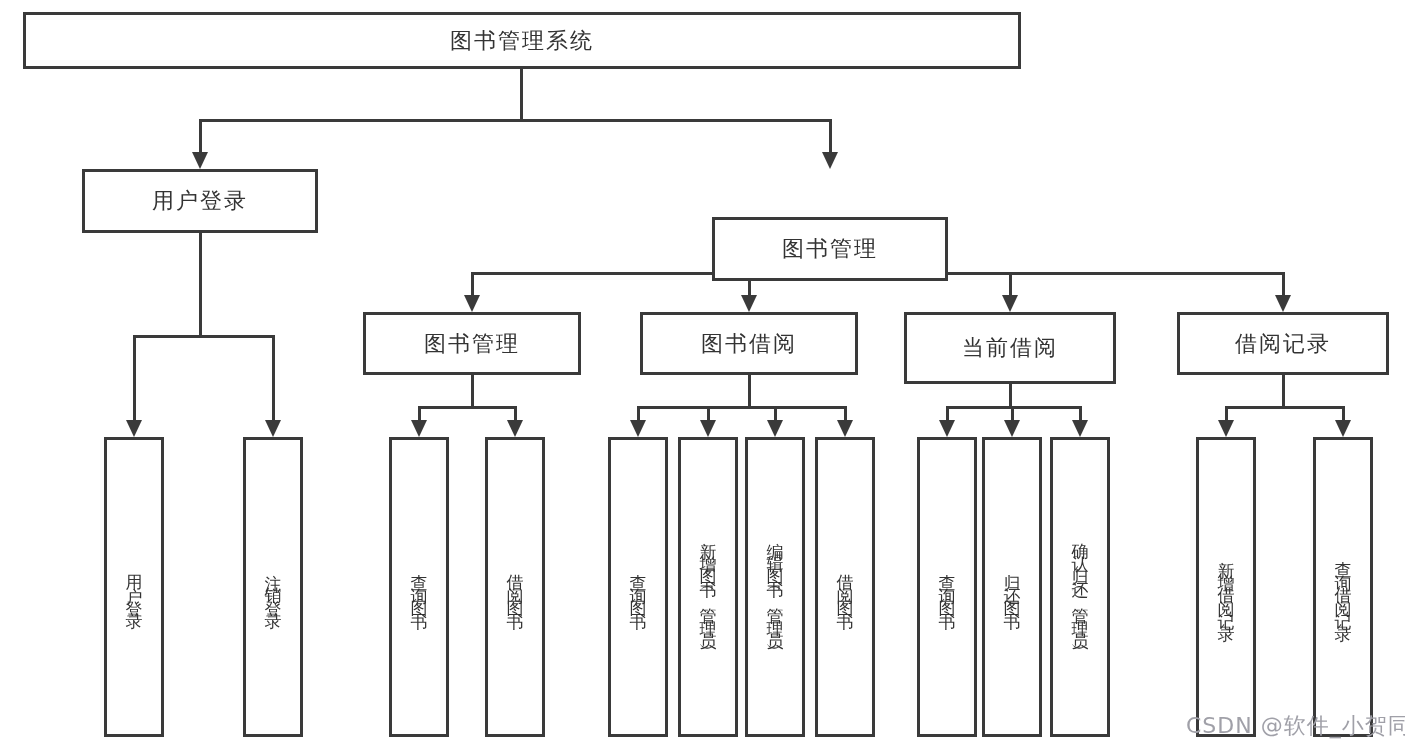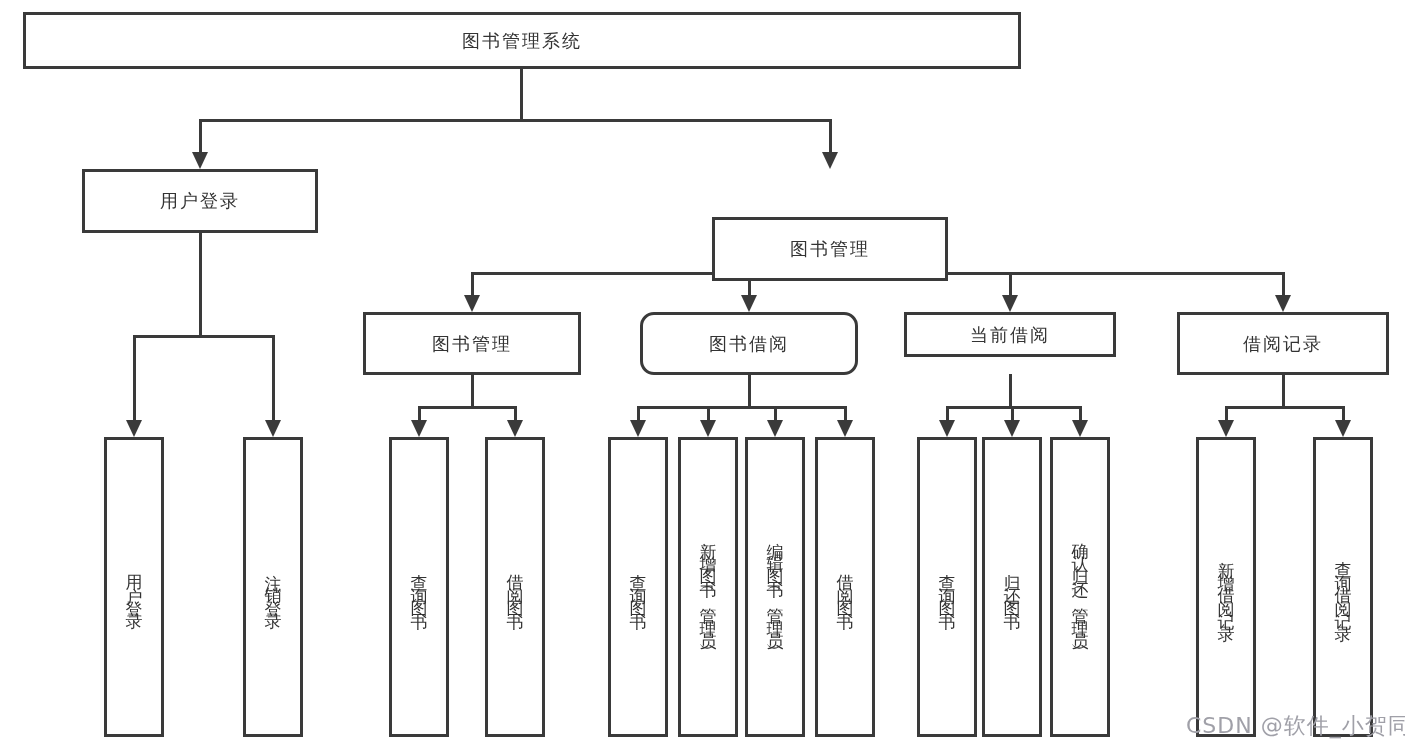--- a/index.html
+++ b/index.html
@@ -17,21 +17,21 @@
     overflow:hidden;
   }
   .box{
     position:absolute;
     box-sizing:border-box;
     border:3px solid var(--line);
     background:#fff;
     display:flex;align-items:center;justify-content:center;
     color:var(--text);
   }
-  .hbox{font-size:18px;letter-spacing:2px;white-space:nowrap;}
+  .hbox{font-size:22px;letter-spacing:2px;white-space:nowrap;}
   .leaf{width:60px;height:300px;top:437px;}
   .vtext{
     writing-mode:vertical-rl;
     text-orientation:mixed;
     font-size:17px;
     letter-spacing:13px;
     line-height:1;
     color:var(--text);
   }
   .vline,.hline{position:absolute;background:var(--line);}
@@ -112,22 +112,22 @@
       <div class="arrow" style="left: 1218px; top: 420px;"></div>
       <div class="arrow" style="left: 1335px; top: 420px;"></div>
     </div>
 
   <div class="box hbox" style="left:23px;top:12px;width:998px;height:57px;">图书管理系统</div>
 
   <div class="box hbox" style="left:82px;top:169px;width:236px;height:64px;">用户登录</div>
   <div class="box hbox" style="left:712px;top:169px;width:236px;height:64px;margin-top:48px;">图书管理</div>
 
   <div class="box hbox" style="left:363px;top:312px;width:218px;height:63px;">图书管理</div>
-  <div class="box hbox" style="left:640px;top:312px;width:218px;height:63px;border-radius:14px;">图书借阅</div>
-  <div class="box hbox" style="left:904px;top:312px;width:212px;height:45px;">当前借阅</div>
+  <div class="box hbox" style="left:640px;top:312px;width:218px;height:63px;">图书借阅</div>
+  <div class="box hbox" style="left:904px;top:312px;width:212px;height:72px;">当前借阅</div>
   <div class="box hbox" style="left:1177px;top:312px;width:212px;height:63px;">借阅记录</div>
 
   <div class="box leaf" style="left:104px;">
     <span class="vtext">用户登录</span>
   </div>
   <div class="box leaf" style="left:243px;">
     <span class="vtext">注销登录</span>
   </div>
 
   <div class="box leaf" style="left:389px;">

